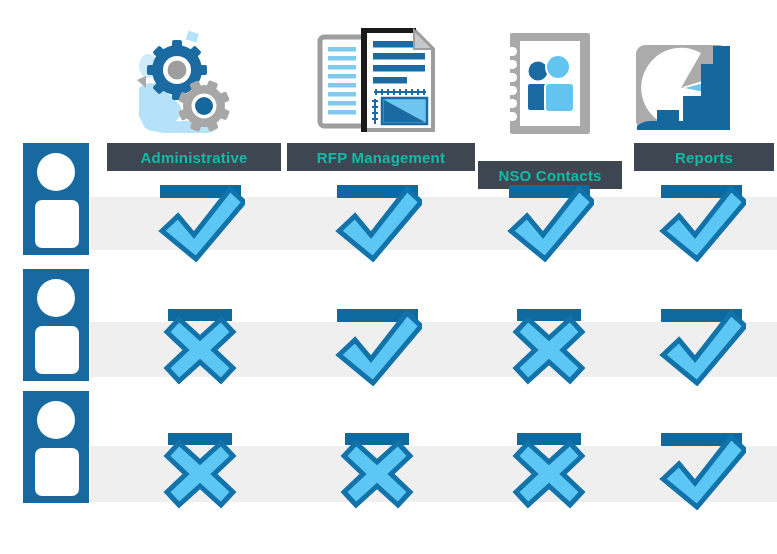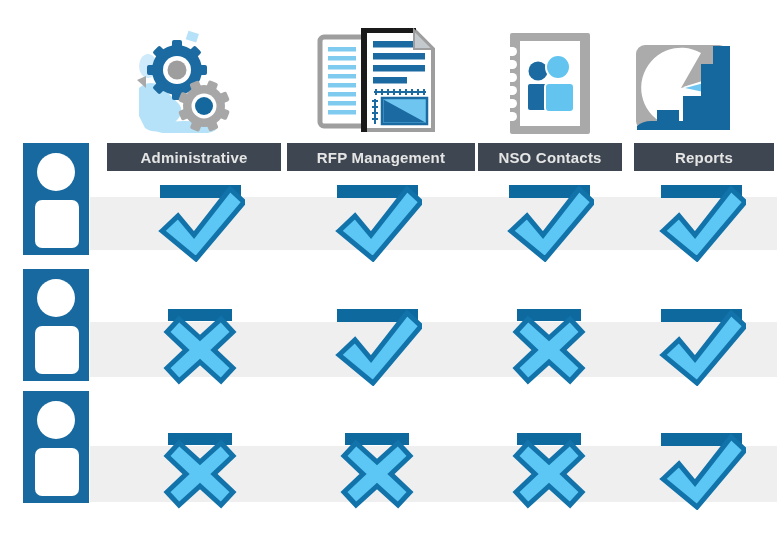--- a/index.html
+++ b/index.html
@@ -2,21 +2,21 @@
 <html><head>
 <meta charset="utf-8">
 <style>
   html,body{margin:0;padding:0;background:#ffffff;}
   #stage{
     position:relative;width:777px;height:554px;background:#ffffff;overflow:hidden;
     font-family:"Liberation Sans", sans-serif;
   }
   .stripe{position:absolute;left:90px;width:687px;background:#F0EFEF;}
   .header-bar{
-    position:absolute;top:143px;height:28px;background:#3E4751;color:#e5e5e5;
+    position:absolute;top:143px;height:28px;background:#3E4751;color:#14b8a6;
     display:flex;align-items:center;justify-content:center;
     font-size:15px;font-weight:bold;letter-spacing:.2px;
   }
   .col-icon{position:absolute;}
   .person{position:absolute;left:23px;width:66px;height:112px;}
   .cell{position:absolute;width:90px;height:78px;}
   .cell svg{display:block;width:100%;height:100%;}
 </style>
 </head>
 <body>
@@ -140,21 +140,21 @@
       <path fill="#15689E" d="M4,96 L4,92 Q10,87 18,87 L24,87 L24,76 L46,76 L46,87 L50,87 L50,62 L68,62 L68,30 L80,30 L80,12 L97,12 L97,96 Z"></path>
     </svg>
   </div>
 
   <div class="header-bar" style="left:107px;width:174px;">
     <span>Administrative</span>
   </div>
   <div class="header-bar" style="left:287px;width:188px;">
     <span>RFP Management</span>
   </div>
-  <div class="header-bar" style="left:478px;width:144px;">
+  <div class="header-bar" style="left:478px;width:144px;margin-top:18px;">
     <span>NSO Contacts</span>
   </div>
   <div class="header-bar" style="left:634px;width:140px;">
     <span>Reports</span>
   </div>
 
   <div class="person" style="top:143px;">
     <svg viewBox="0 0 66 112" width="66" height="112">
       <rect width="66" height="112" fill="#17699F"></rect>
       <circle cx="33" cy="29" r="19" fill="#ffffff"></circle>

